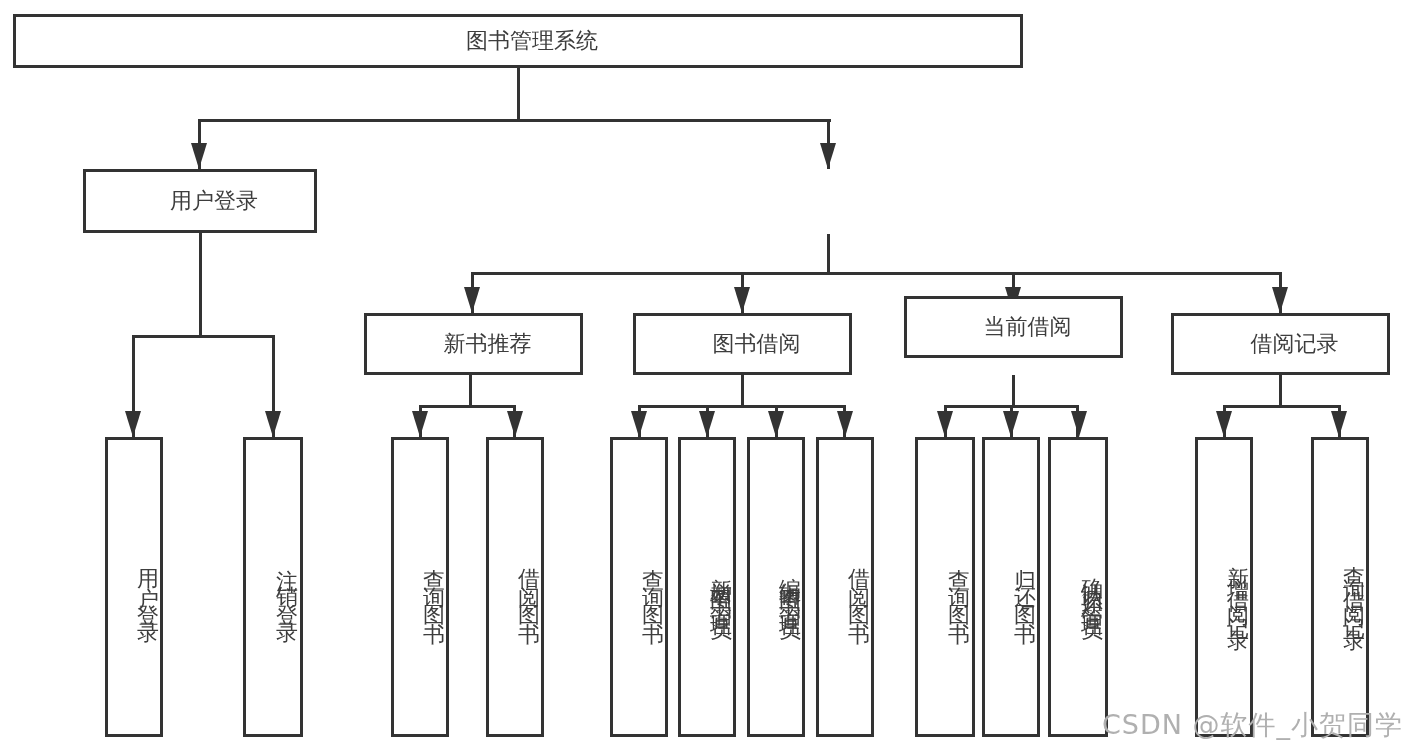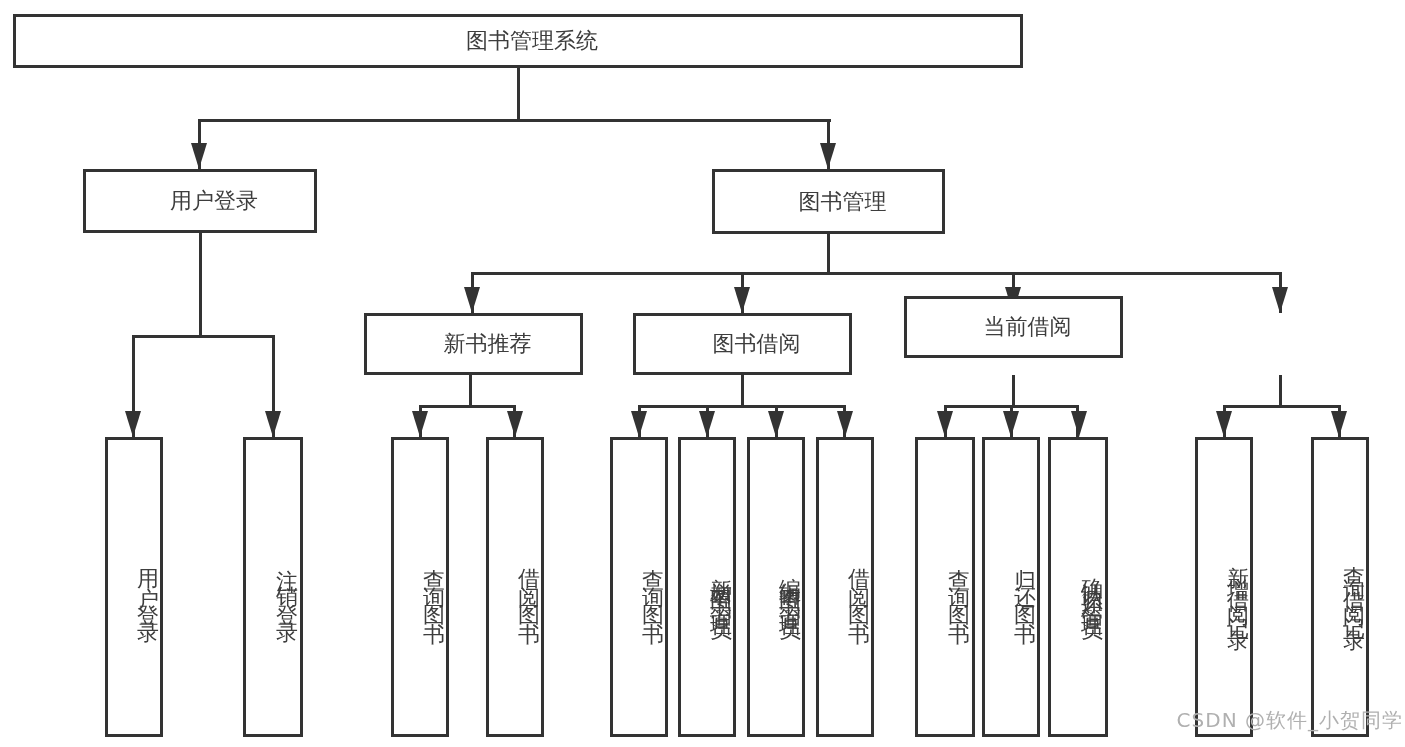--- a/index.html
+++ b/index.html
@@ -40,21 +40,21 @@
   .hline{position:absolute;height:3px;background:var(--line);z-index:1;}
   .arrowhead{
     position:absolute;width:0;height:0;z-index:1;
     border-left:8px solid transparent;
     border-right:8px solid transparent;
     border-top:26px solid var(--line);
   }
   #watermark{
     position:absolute;
     right:2px;top:707px;
-    font-size:20px;
+    font-size:27px;
     letter-spacing:1px;
     color:var(--wm);
     z-index:5;
     white-space:nowrap;
   }
 </style>
 </head>
 <body>
 
 <div id="stage">
@@ -62,21 +62,20 @@
   <div class="node" style="left:13px;top:14px;width:1010px;height:54px">图书管理系统</div>
 
   <div class="vline" style="left:517px;top:68px;height:51px"></div>
   <div class="hline" style="left:198px;top:119px;width:633px"></div>
   <div class="vline" style="left:198px;top:119px;height:50px"></div>
   <div class="vline" style="left:827px;top:119px;height:50px"></div>
   <div class="arrowhead" style="left:191px;top:143px"></div>
   <div class="arrowhead" style="left:820px;top:143px"></div>
 
   <div class="node" style="left:83px;top:169px;width:234px;height:64px">用户登录</div>
-  <div class="node" style="left:712px;top:169px;width:233px;height:65px">图书管理</div>
 
   <div class="vline" style="left:199px;top:233px;height:102px"></div>
   <div class="hline" style="left:132px;top:335px;width:143px"></div>
   <div class="vline" style="left:132px;top:335px;height:102px"></div>
   <div class="vline" style="left:272px;top:335px;height:102px"></div>
   <div class="arrowhead" style="left:125px;top:411px"></div>
   <div class="arrowhead" style="left:265px;top:411px"></div>
 
   <div class="vline" style="left:827px;top:234px;height:38px"></div>
   <div class="hline" style="left:471px;top:272px;width:811px"></div>
@@ -85,20 +84,21 @@
   <div class="vline" style="left:1012px;top:272px;height:41px"></div>
   <div class="vline" style="left:1279px;top:272px;height:41px"></div>
   <div class="arrowhead" style="left:464px;top:287px"></div>
   <div class="arrowhead" style="left:734px;top:287px"></div>
   <div class="arrowhead" style="left:1005px;top:287px"></div>
   <div class="arrowhead" style="left:1272px;top:287px"></div>
 
   <div class="node" style="left:633px;top:313px;width:219px;height:62px">图书借阅</div>
   <div class="node" style="left:364px;top:313px;width:219px;height:62px">新书推荐</div>
   <div class="node" style="left:904px;top:296px;width:219px;height:62px">当前借阅</div>
+  <div class="node" style="left:1171px;top:313px;width:219px;height:62px">借阅记录</div>
 
   <div class="vline" style="left:469px;top:375px;height:30px"></div>
   <div class="hline" style="left:419px;top:405px;width:97px"></div>
   <div class="vline" style="left:419px;top:405px;height:32px"></div>
   <div class="vline" style="left:513px;top:405px;height:32px"></div>
   <div class="arrowhead" style="left:412px;top:411px"></div>
   <div class="arrowhead" style="left:507px;top:411px"></div>
 
   <div class="vline" style="left:741px;top:375px;height:30px"></div>
   <div class="hline" style="left:638px;top:405px;width:208px"></div>

